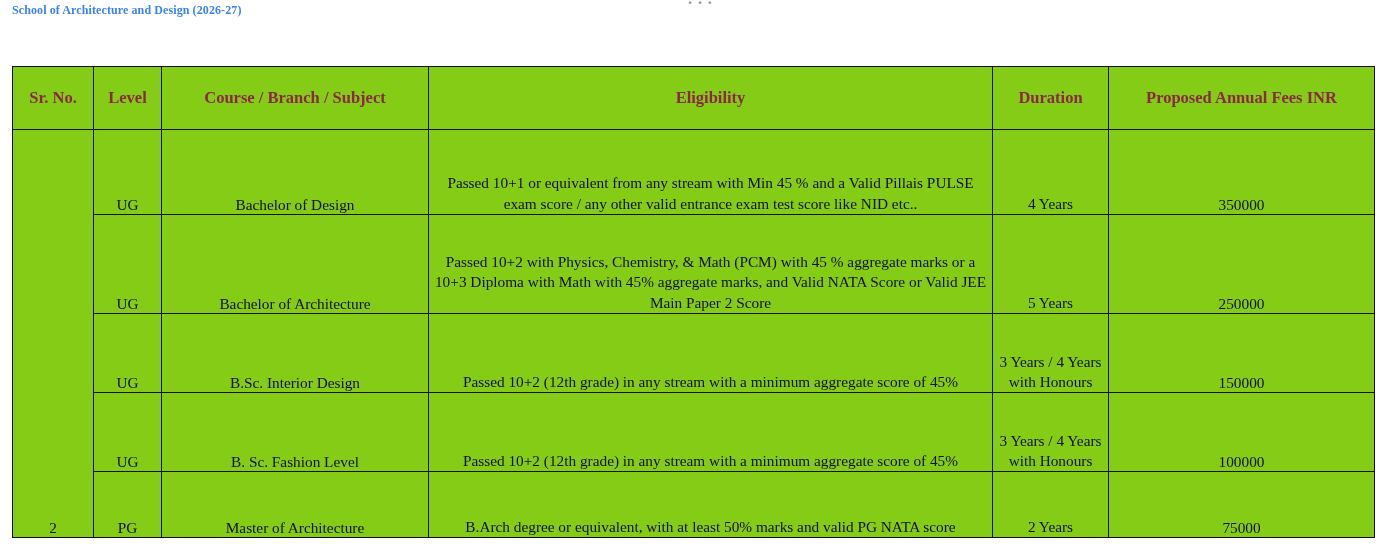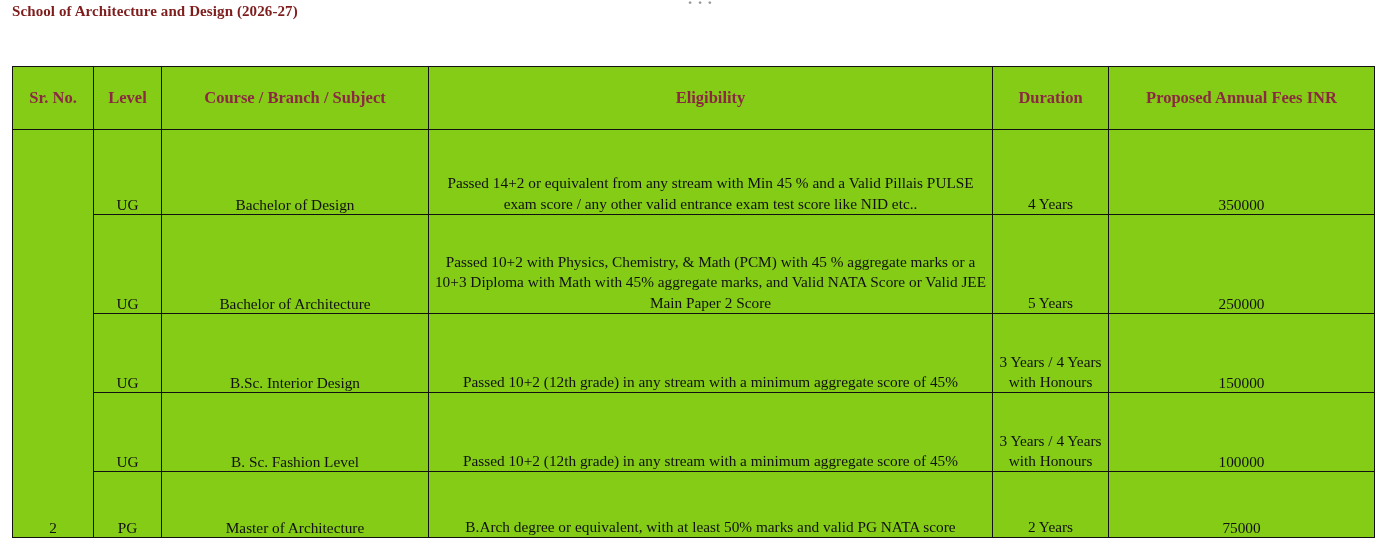--- a/index.html
+++ b/index.html
@@ -32,23 +32,23 @@
     white-space: nowrap;
     line-height: 6px;
   }
 
   .page-heading {
     position: absolute;
     top: 3px;
     left: 12px;
     font-family: "Liberation Serif", "DejaVu Serif", serif;
     font-weight: bold;
-    font-size: 15px;
+    font-size: 12px;
     letter-spacing: 0.1px;
-    color: #7f1d1d;
+    color: #3b82f6;
     white-space: nowrap;
   }
 
   .table-wrap {
     position: absolute;
     top: 66px;
     left: 12px;
     width: 1362px;
   }
 
@@ -150,21 +150,21 @@
         <th>Eligibility</th>
         <th>Duration</th>
         <th>Proposed Annual Fees INR</th>
       </tr>
     </thead>
     <tbody>
       <tr class="r1">
         <td class="cell cell-srno" rowspan="5">2</td>
         <td class="cell cell-level">UG</td>
         <td class="cell cell-course">Bachelor of Design</td>
-        <td class="cell cell-elig">Passed 14+2 or equivalent from any stream with Min 45 % and a Valid Pillais PULSE exam score / any other valid entrance exam test score like NID etc..</td>
+        <td class="cell cell-elig">Passed 10+1 or equivalent from any stream with Min 45 % and a Valid Pillais PULSE exam score / any other valid entrance exam test score like NID etc..</td>
         <td class="cell cell-dur">4 Years</td>
         <td class="cell cell-fees">350000</td>
       </tr>
       <tr class="r2">
         <td class="cell cell-level">UG</td>
         <td class="cell cell-course">Bachelor of Architecture</td>
         <td class="cell cell-elig">Passed 10+2 with Physics, Chemistry, &amp; Math (PCM) with 45 % aggregate marks or a 10+3 Diploma with Math with 45% aggregate marks, and Valid NATA Score or Valid JEE Main Paper 2 Score</td>
         <td class="cell cell-dur">5 Years</td>
         <td class="cell cell-fees">250000</td>
       </tr>

